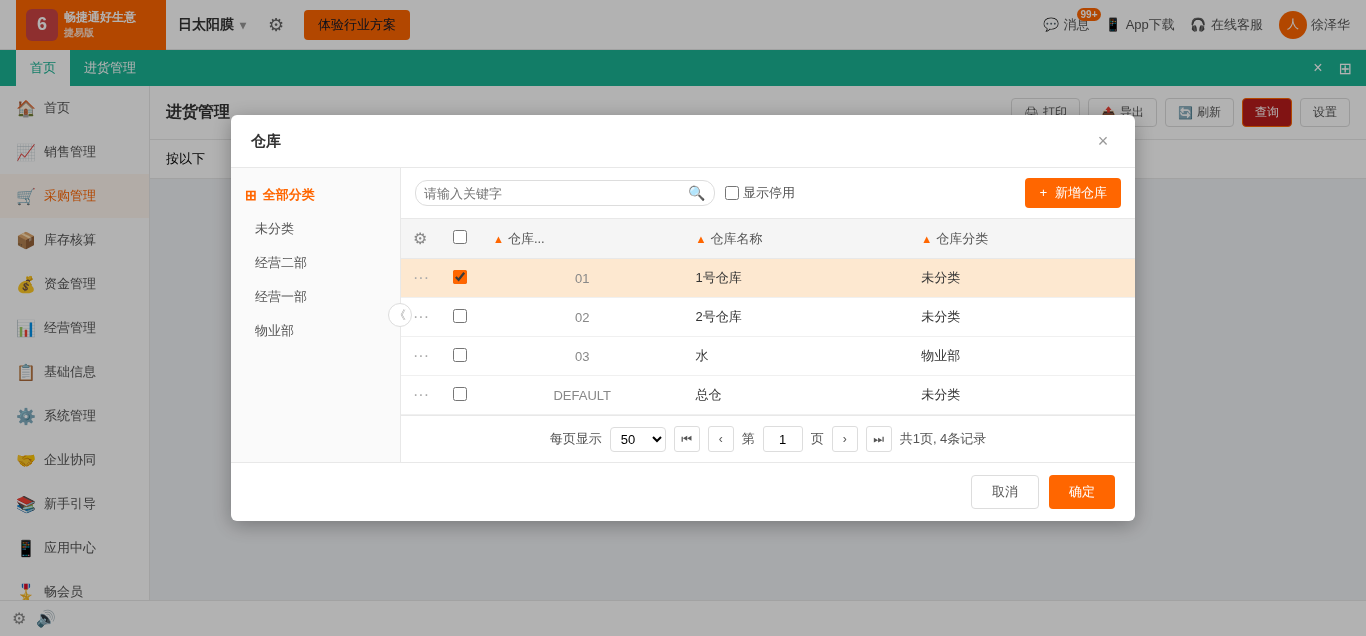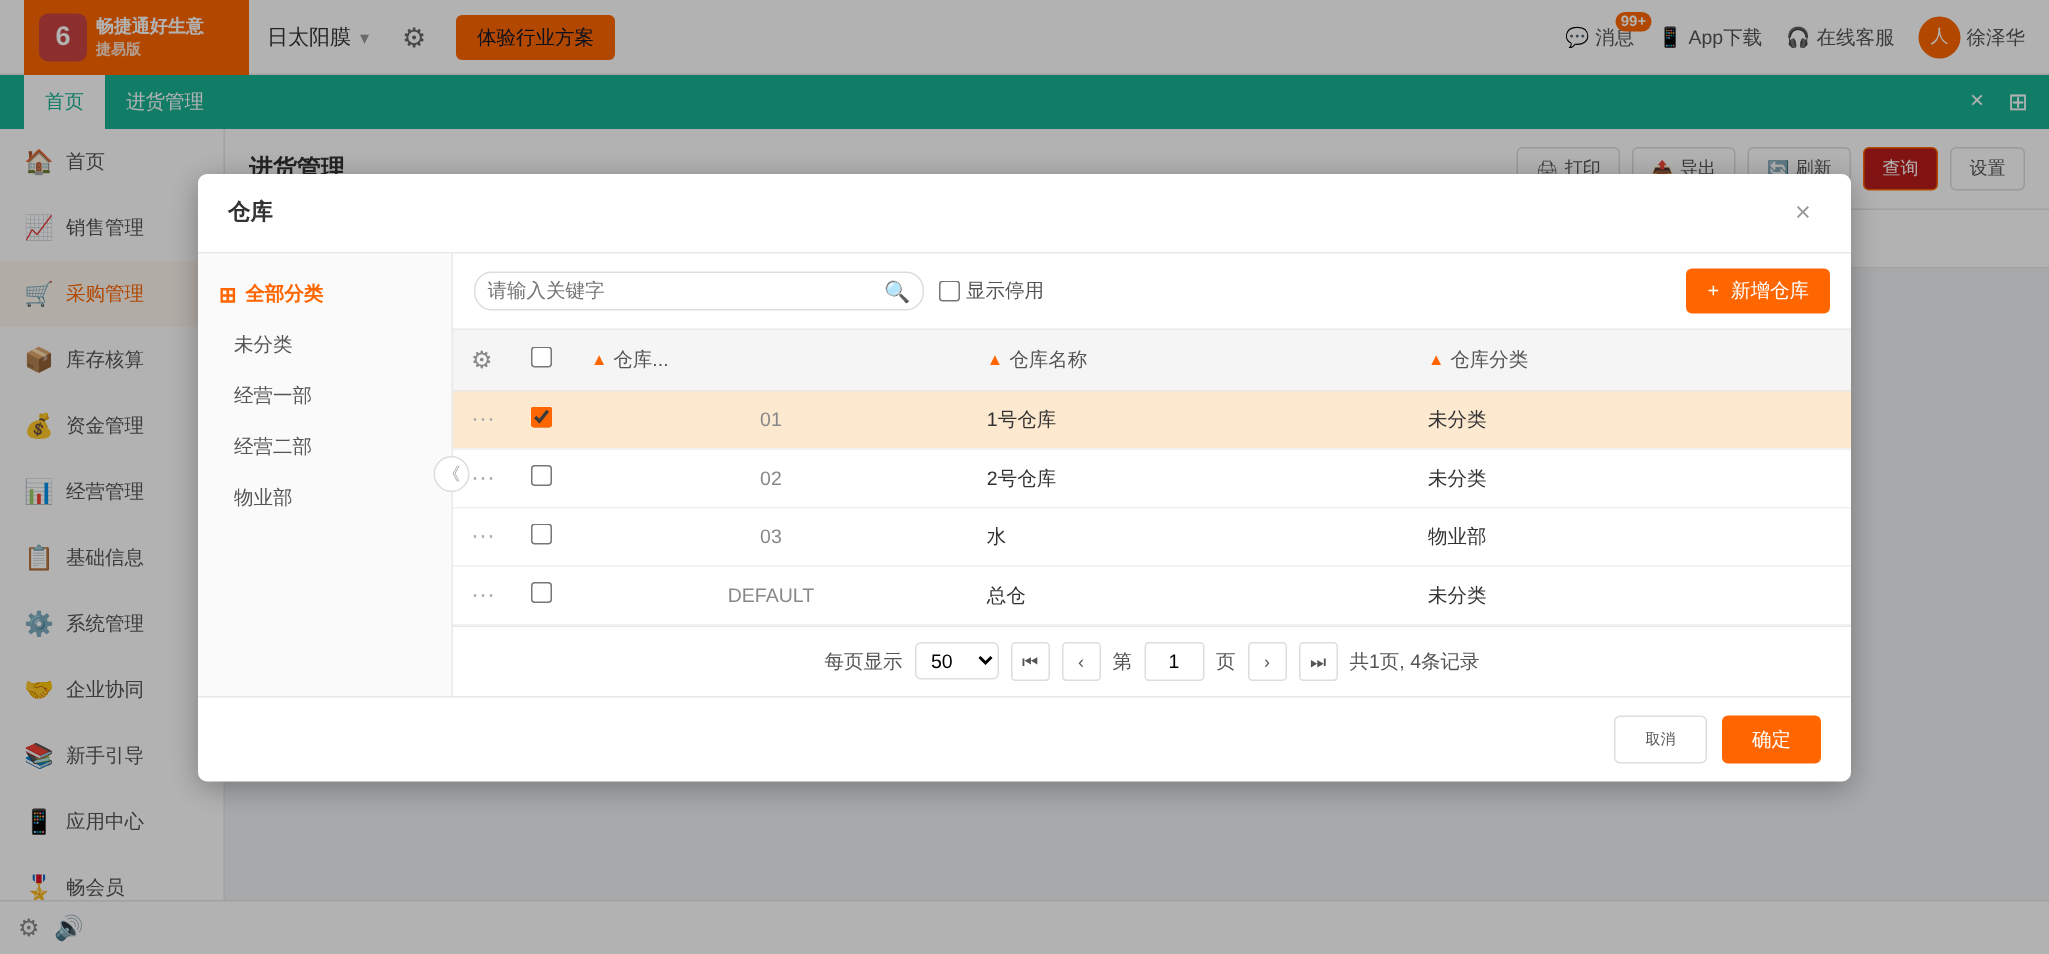--- a/index.html
+++ b/index.html
@@ -32,20 +32,21 @@
       display: flex; align-items: center; justify-content: center;
       font-size: 18px; font-weight: bold; color: #fff; margin-right: 6px;
     }
     .nav-selector {
       display: flex; align-items: center;
       padding: 0 12px;
       border: none; background: transparent;
       font-size: 14px; color: #333;
       cursor: pointer;
       height: 50px;
+      font-weight: bold;
     }
     .nav-selector .arrow { margin-left: 6px; color: #999; font-size: 12px; }
     .gear-btn {
       width: 36px; height: 36px;
       background: transparent; border: none;
       cursor: pointer; font-size: 18px; color: #666;
       display: flex; align-items: center; justify-content: center;
     }
     .trial-btn {
       background: #f60;
@@ -168,21 +169,21 @@
       position: fixed; top: 0; left: 0; width: 100%; height: 100%;
       background: rgba(0,0,0,0.3);
       z-index: 100;
       display: flex; align-items: center; justify-content: center;
     }
 
     
     .modal {
       background: #fff;
       border-radius: 6px;
-      width: 1102px;
+      width: 904px;
       max-height: 560px;
       display: flex;
       flex-direction: column;
       box-shadow: 0 4px 20px rgba(0,0,0,0.3);
     }
     .modal-header {
       padding: 14px 20px;
       border-bottom: 1px solid #e8e8e8;
       display: flex; align-items: center; justify-content: space-between;
     }
@@ -333,21 +334,21 @@
 
     
     .modal-footer {
       padding: 12px 20px;
       border-top: 1px solid #e8e8e8;
       display: flex; justify-content: flex-end; gap: 10px;
     }
     .cancel-btn {
       padding: 7px 20px; border: 1px solid #ddd;
       border-radius: 4px; background: #fff; color: #555;
-      cursor: pointer; font-size: 10px;
+      cursor: pointer; font-size: 13px;
     }
     .confirm-btn {
       padding: 7px 20px; border: none;
       border-radius: 4px; background: #f60; color: #fff;
       cursor: pointer; font-size: 13px;
     }
 
     
     .bottom-bar {
       position: fixed; bottom: 0; left: 0; right: 0;
@@ -518,24 +519,24 @@
 
       <div class="category-panel">
         <div class="category-header">
           <span class="category-grid-icon">⊞</span>
           <span>全部分类</span>
         </div>
         <div class="category-item">
           <span>未分类</span>
         </div>
         <div class="category-item">
+          <span>经营二部</span>
+        </div>
+        <div class="category-item">
           <span>经营一部</span>
-        </div>
-        <div class="category-item">
-          <span>经营二部</span>
         </div>
         <div class="category-item">
           <span>物业部</span>
         </div>
         <div class="collapse-btn">《</div>
       </div>
 
       <div class="table-panel">
 
         <div class="table-toolbar">

